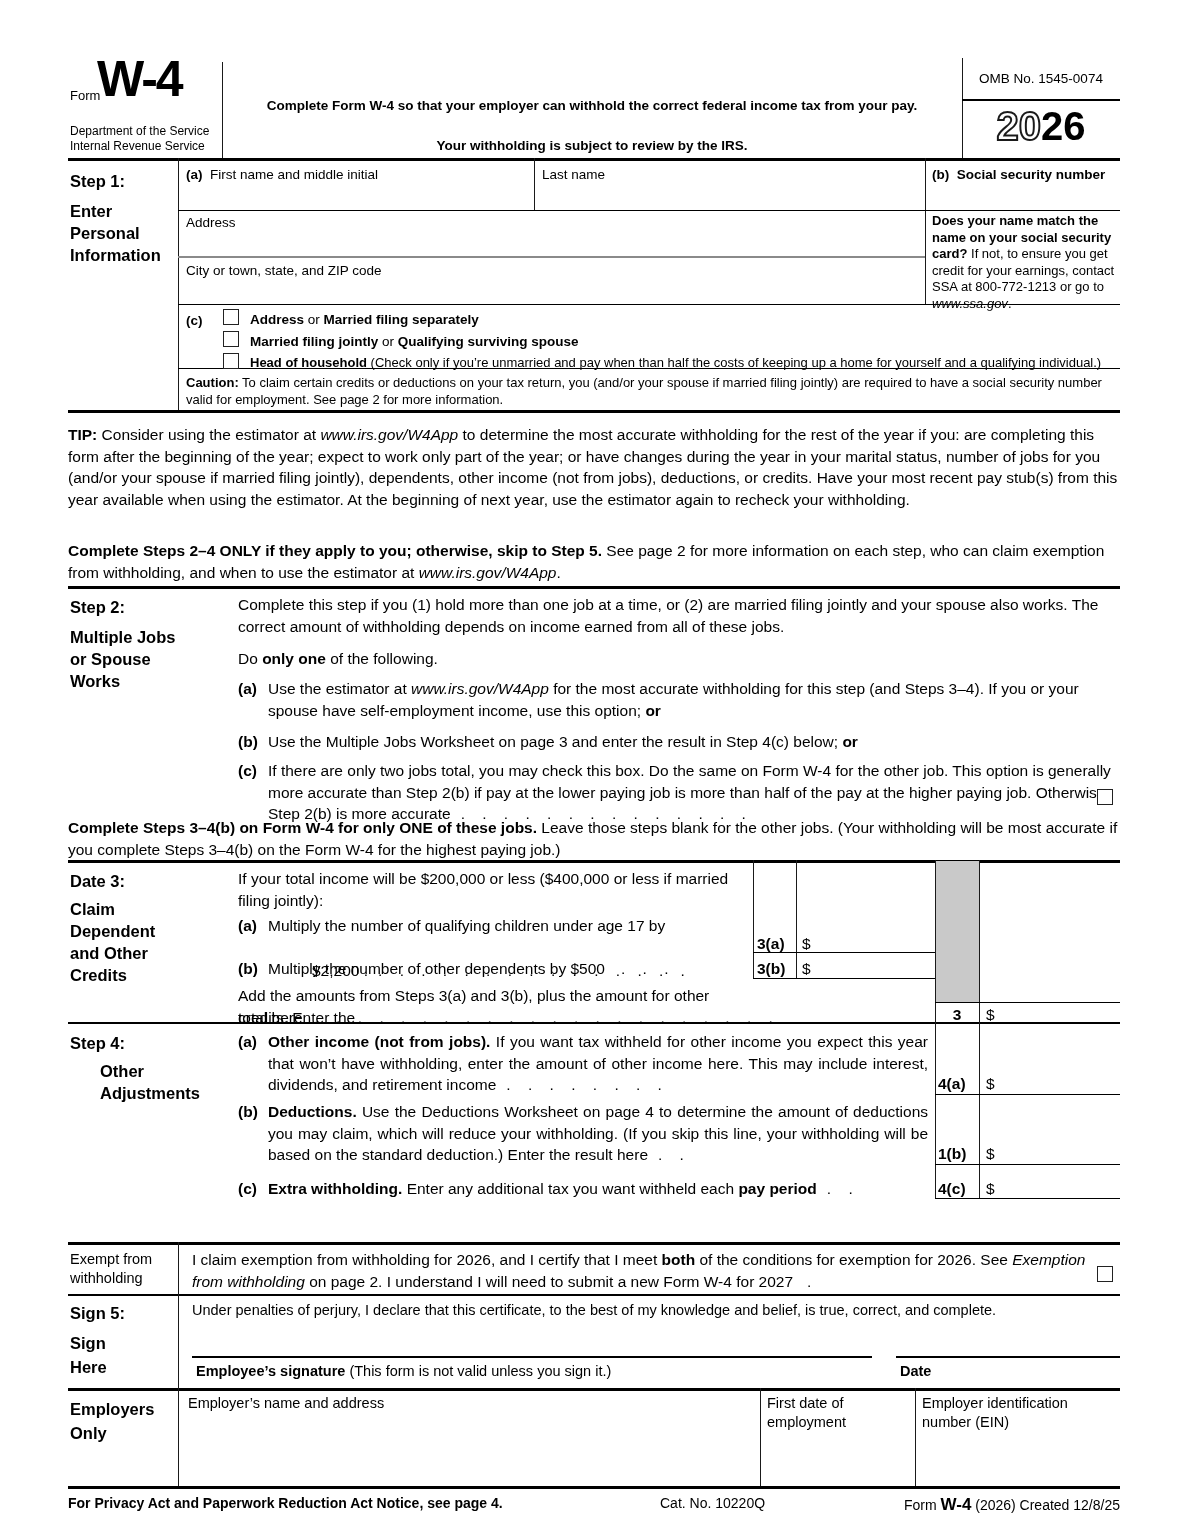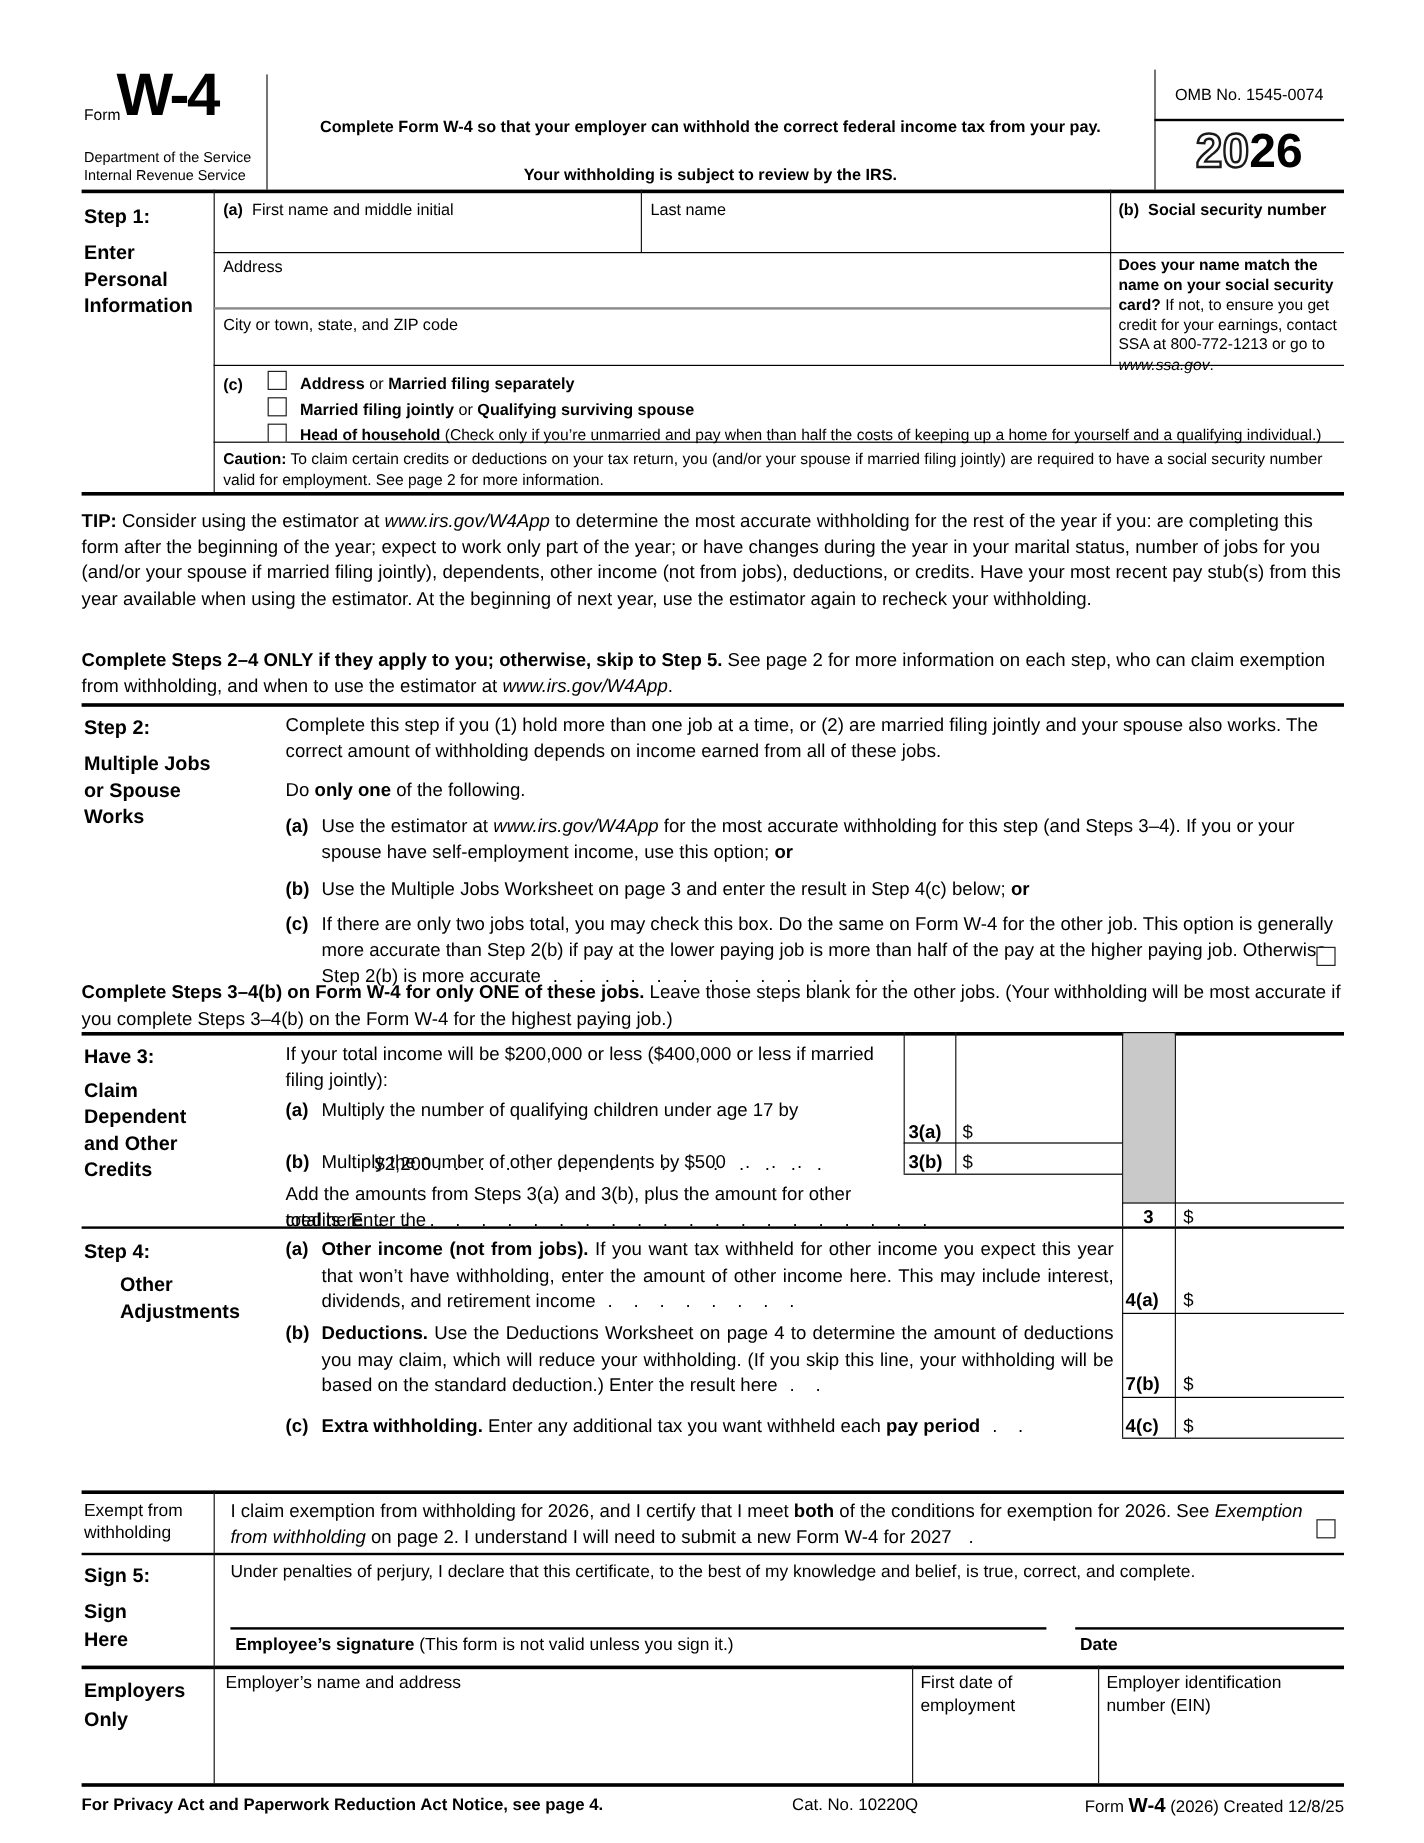--- a/index.html
+++ b/index.html
@@ -119,21 +119,21 @@
   <div class="abs b fs155" style="left:238px;top:760px;">(c)</div>
   <div class="abs fs155" style="left:268px;top:760px;width:852px;"><span>If there are only two jobs total, you may check this box. Do the same on Form W-4 for the other job. This option is generally more accurate than Step 2(b) if pay at the lower paying job is more than half of the pay at the higher paying job. Otherwise, Step 2(b) is more accurate</span><span class="dots" style="margin-left:10px;">.  .  .  .  .  .  .  .  .  .  .  .  .  .</span></div>
   <div class="cb" style="left:1097px;top:789px;"></div>
 
   <div class="abs fs155" style="left:68px;top:817px;width:1052px;">
     <span class="b">Complete Steps 3–4(b) on Form W-4 for only ONE of these jobs.</span><span> Leave those steps blank for the other jobs. (Your withholding will be most accurate if you complete Steps 3–4(b) on the Form W-4 for the highest paying job.)</span>
   </div>
 
   <div class="hl3" style="left:68px;top:860px;width:1052px;"></div>
 
-  <div class="abs fs165" style="left:70px;top:870px;">Have 3:</div>
+  <div class="abs fs165" style="left:70px;top:870px;">Date 3:</div>
   <div class="abs fs165" style="left:70px;top:898px;width:104px;">Claim Dependent and Other Credits</div>
 
   <div class="gray" style="left:936px;top:861px;width:43px;height:141px;"></div>
   <div class="vl" style="left:935px;top:860px;height:162px;"></div>
   <div class="vl" style="left:979px;top:860px;height:162px;"></div>
   <div class="vl" style="left:753px;top:860px;height:118px;"></div>
   <div class="vl" style="left:796px;top:860px;height:118px;"></div>
   <div class="hl" style="left:753px;top:952px;width:182px;"></div>
   <div class="hl" style="left:753px;top:978px;width:182px;"></div>
   <div class="hl" style="left:935px;top:1002px;width:185px;"></div>
@@ -176,21 +176,21 @@
   <div class="hl" style="left:935px;top:1198px;width:185px;"></div>
 
   <div class="abs b fs155" style="left:238px;top:1031px;">(a)</div>
   <div class="abs fs155 just" style="left:268px;top:1031px;width:660px;"><span class="b">Other income (not from jobs).</span><span> If you want tax withheld for other income you expect this year that won’t have withholding, enter the amount of other income here. This may include interest, dividends, and retirement income</span><span class="dots" style="margin-left:10px;">.  .  .  .  .  .  .  .</span></div>
   <div class="abs b fs155" style="left:938px;top:1073px;">4(a)</div>
   <div class="abs fs155" style="left:986px;top:1073px;">$</div>
   <div class="hot" style="left:998px;top:1072px;width:120px;height:20px;"></div>
 
   <div class="abs b fs155" style="left:238px;top:1101px;">(b)</div>
   <div class="abs fs155 just" style="left:268px;top:1101px;width:660px;"><span class="b">Deductions.</span><span> Use the Deductions Worksheet on page 4 to determine the amount of deductions you may claim, which will reduce your withholding. (If you skip this line, your withholding will be based on the standard deduction.) Enter the result here</span><span class="dots" style="margin-left:10px;">.  .</span></div>
-  <div class="abs b fs155" style="left:938px;top:1143px;">7(b)</div>
+  <div class="abs b fs155" style="left:938px;top:1143px;">1(b)</div>
   <div class="abs fs155" style="left:986px;top:1143px;">$</div>
   <div class="hot" style="left:998px;top:1142px;width:120px;height:20px;"></div>
 
   <div class="abs b fs155" style="left:238px;top:1178px;">(c)</div>
   <div class="abs fs155" style="left:268px;top:1178px;width:660px;"><span class="b">Extra withholding.</span><span> Enter any additional tax you want withheld each </span><span class="b">pay period</span><span class="dots" style="margin-left:10px;">.  .</span></div>
   <div class="abs b fs155" style="left:938px;top:1178px;">4(c)</div>
   <div class="abs fs155" style="left:986px;top:1178px;">$</div>
   <div class="hot" style="left:998px;top:1177px;width:120px;height:20px;"></div>
 
   <div class="hl3" style="left:68px;top:1242px;width:1052px;"></div>

